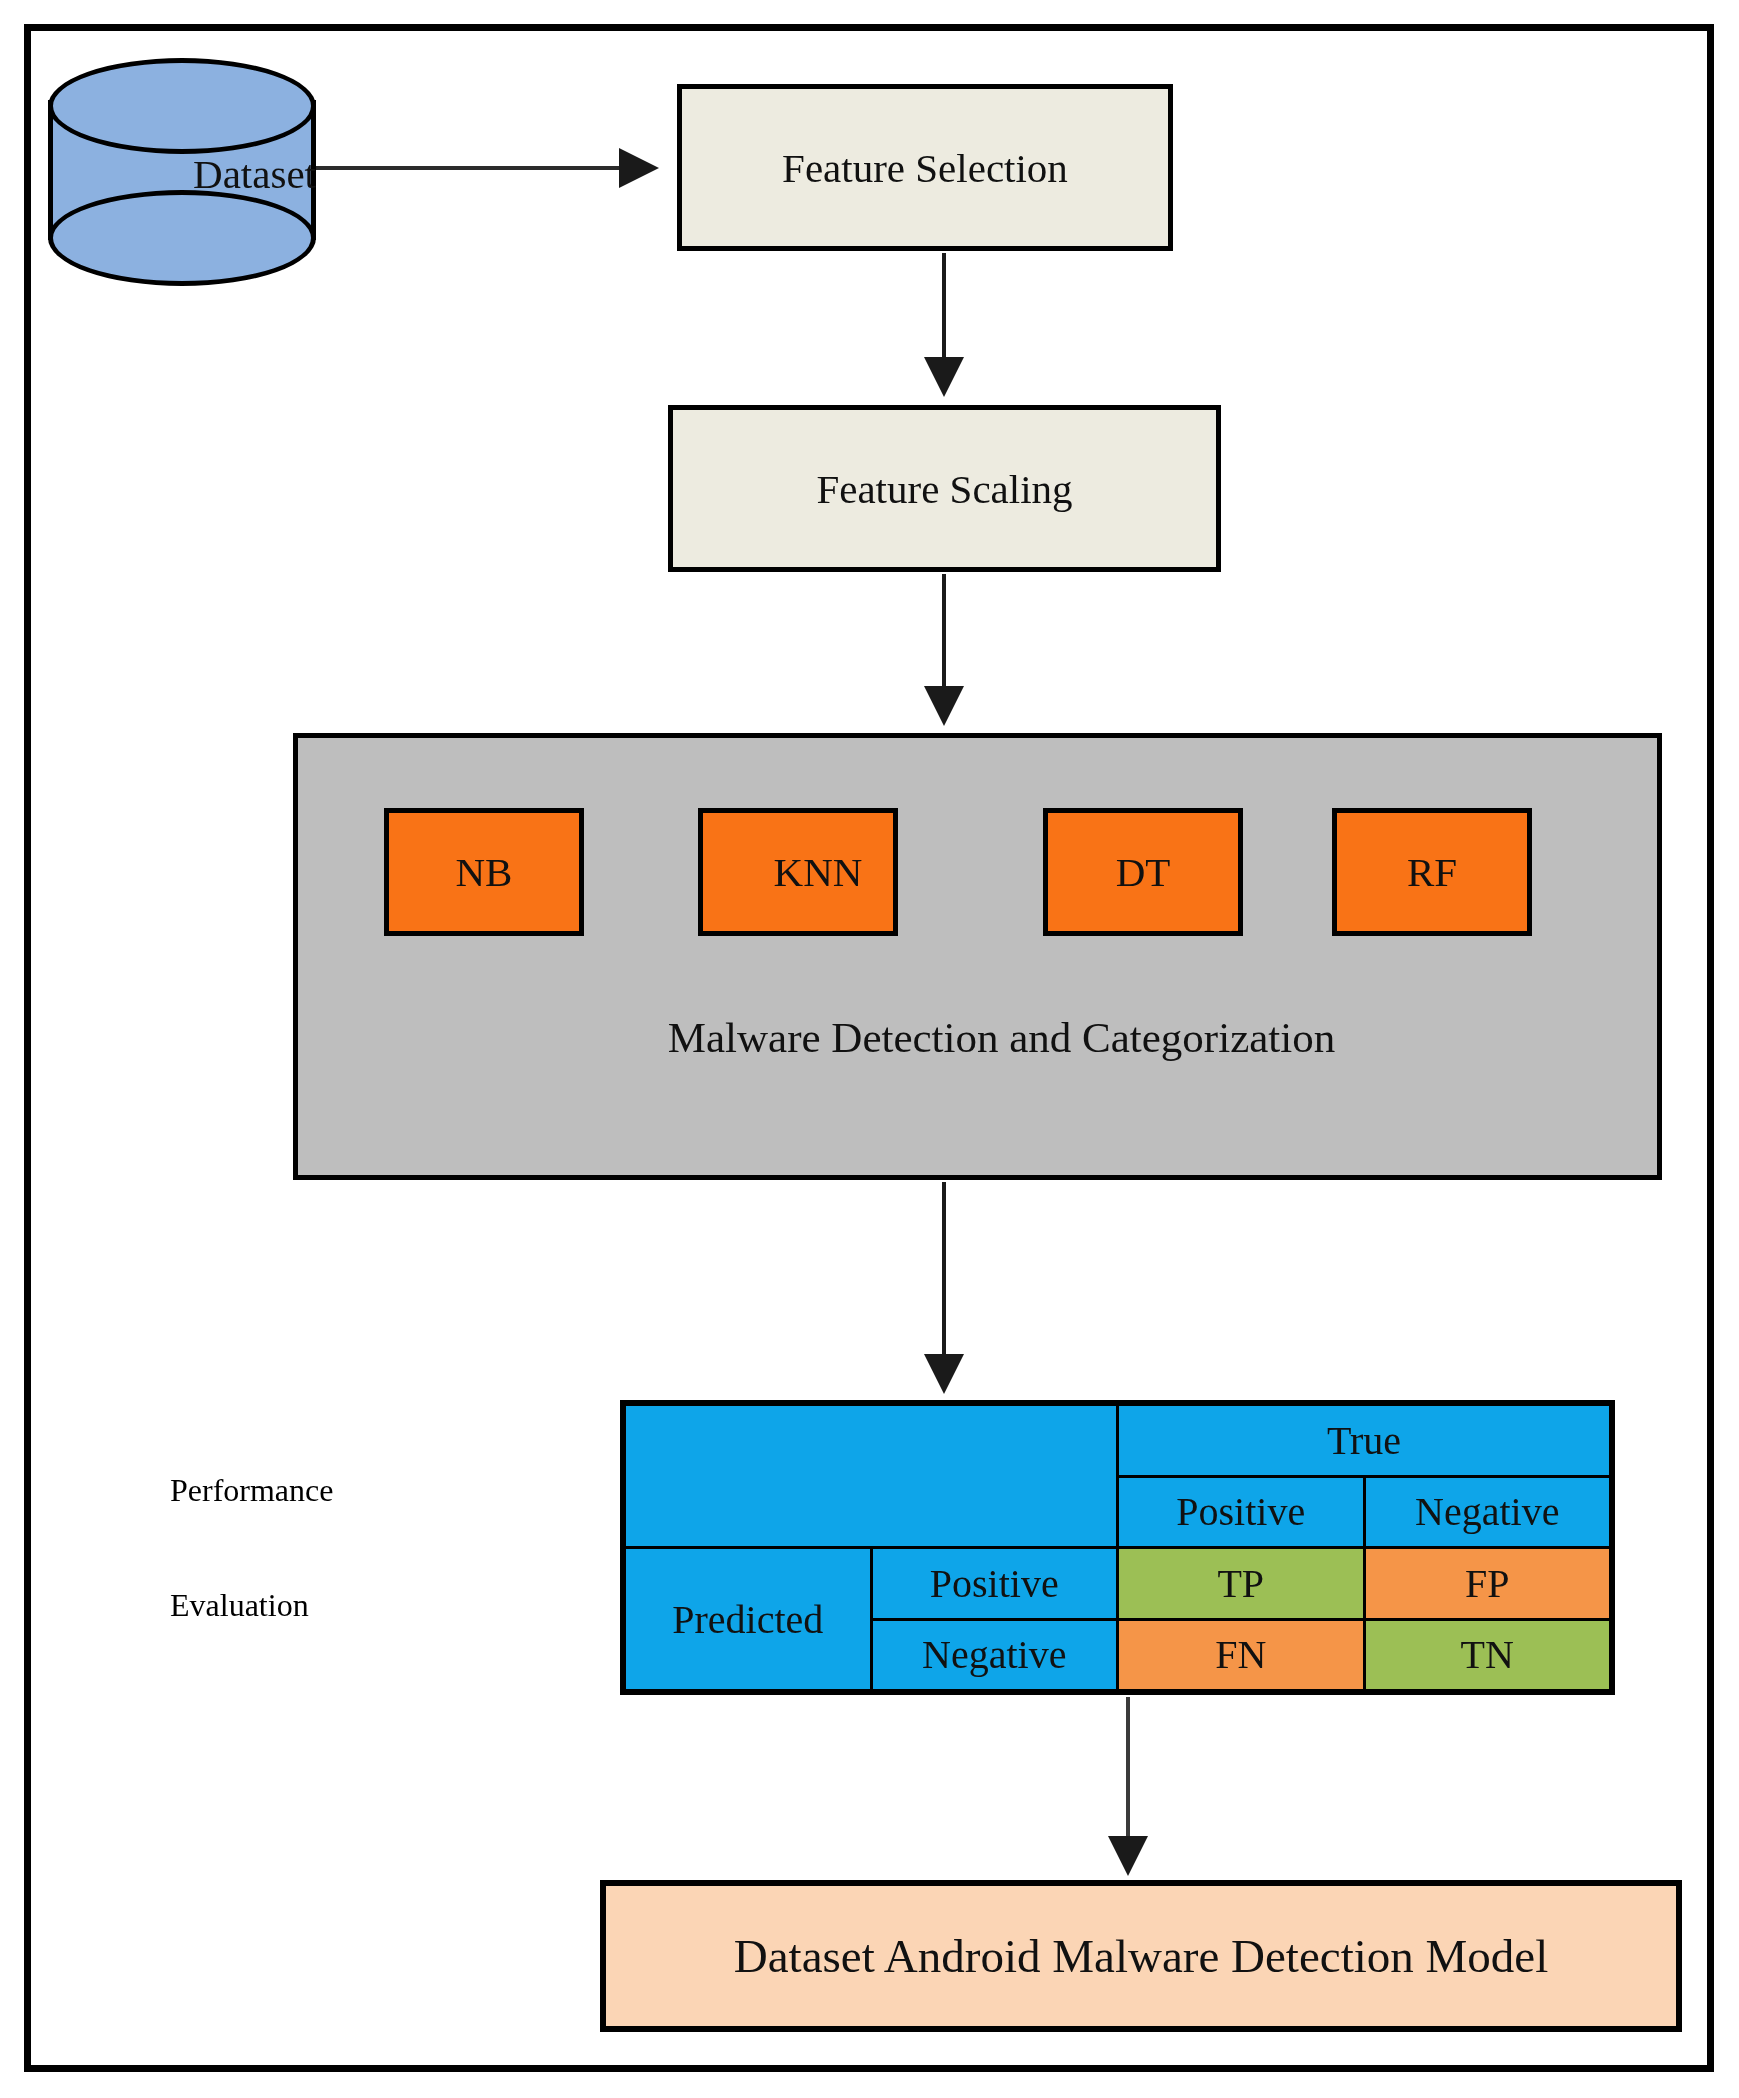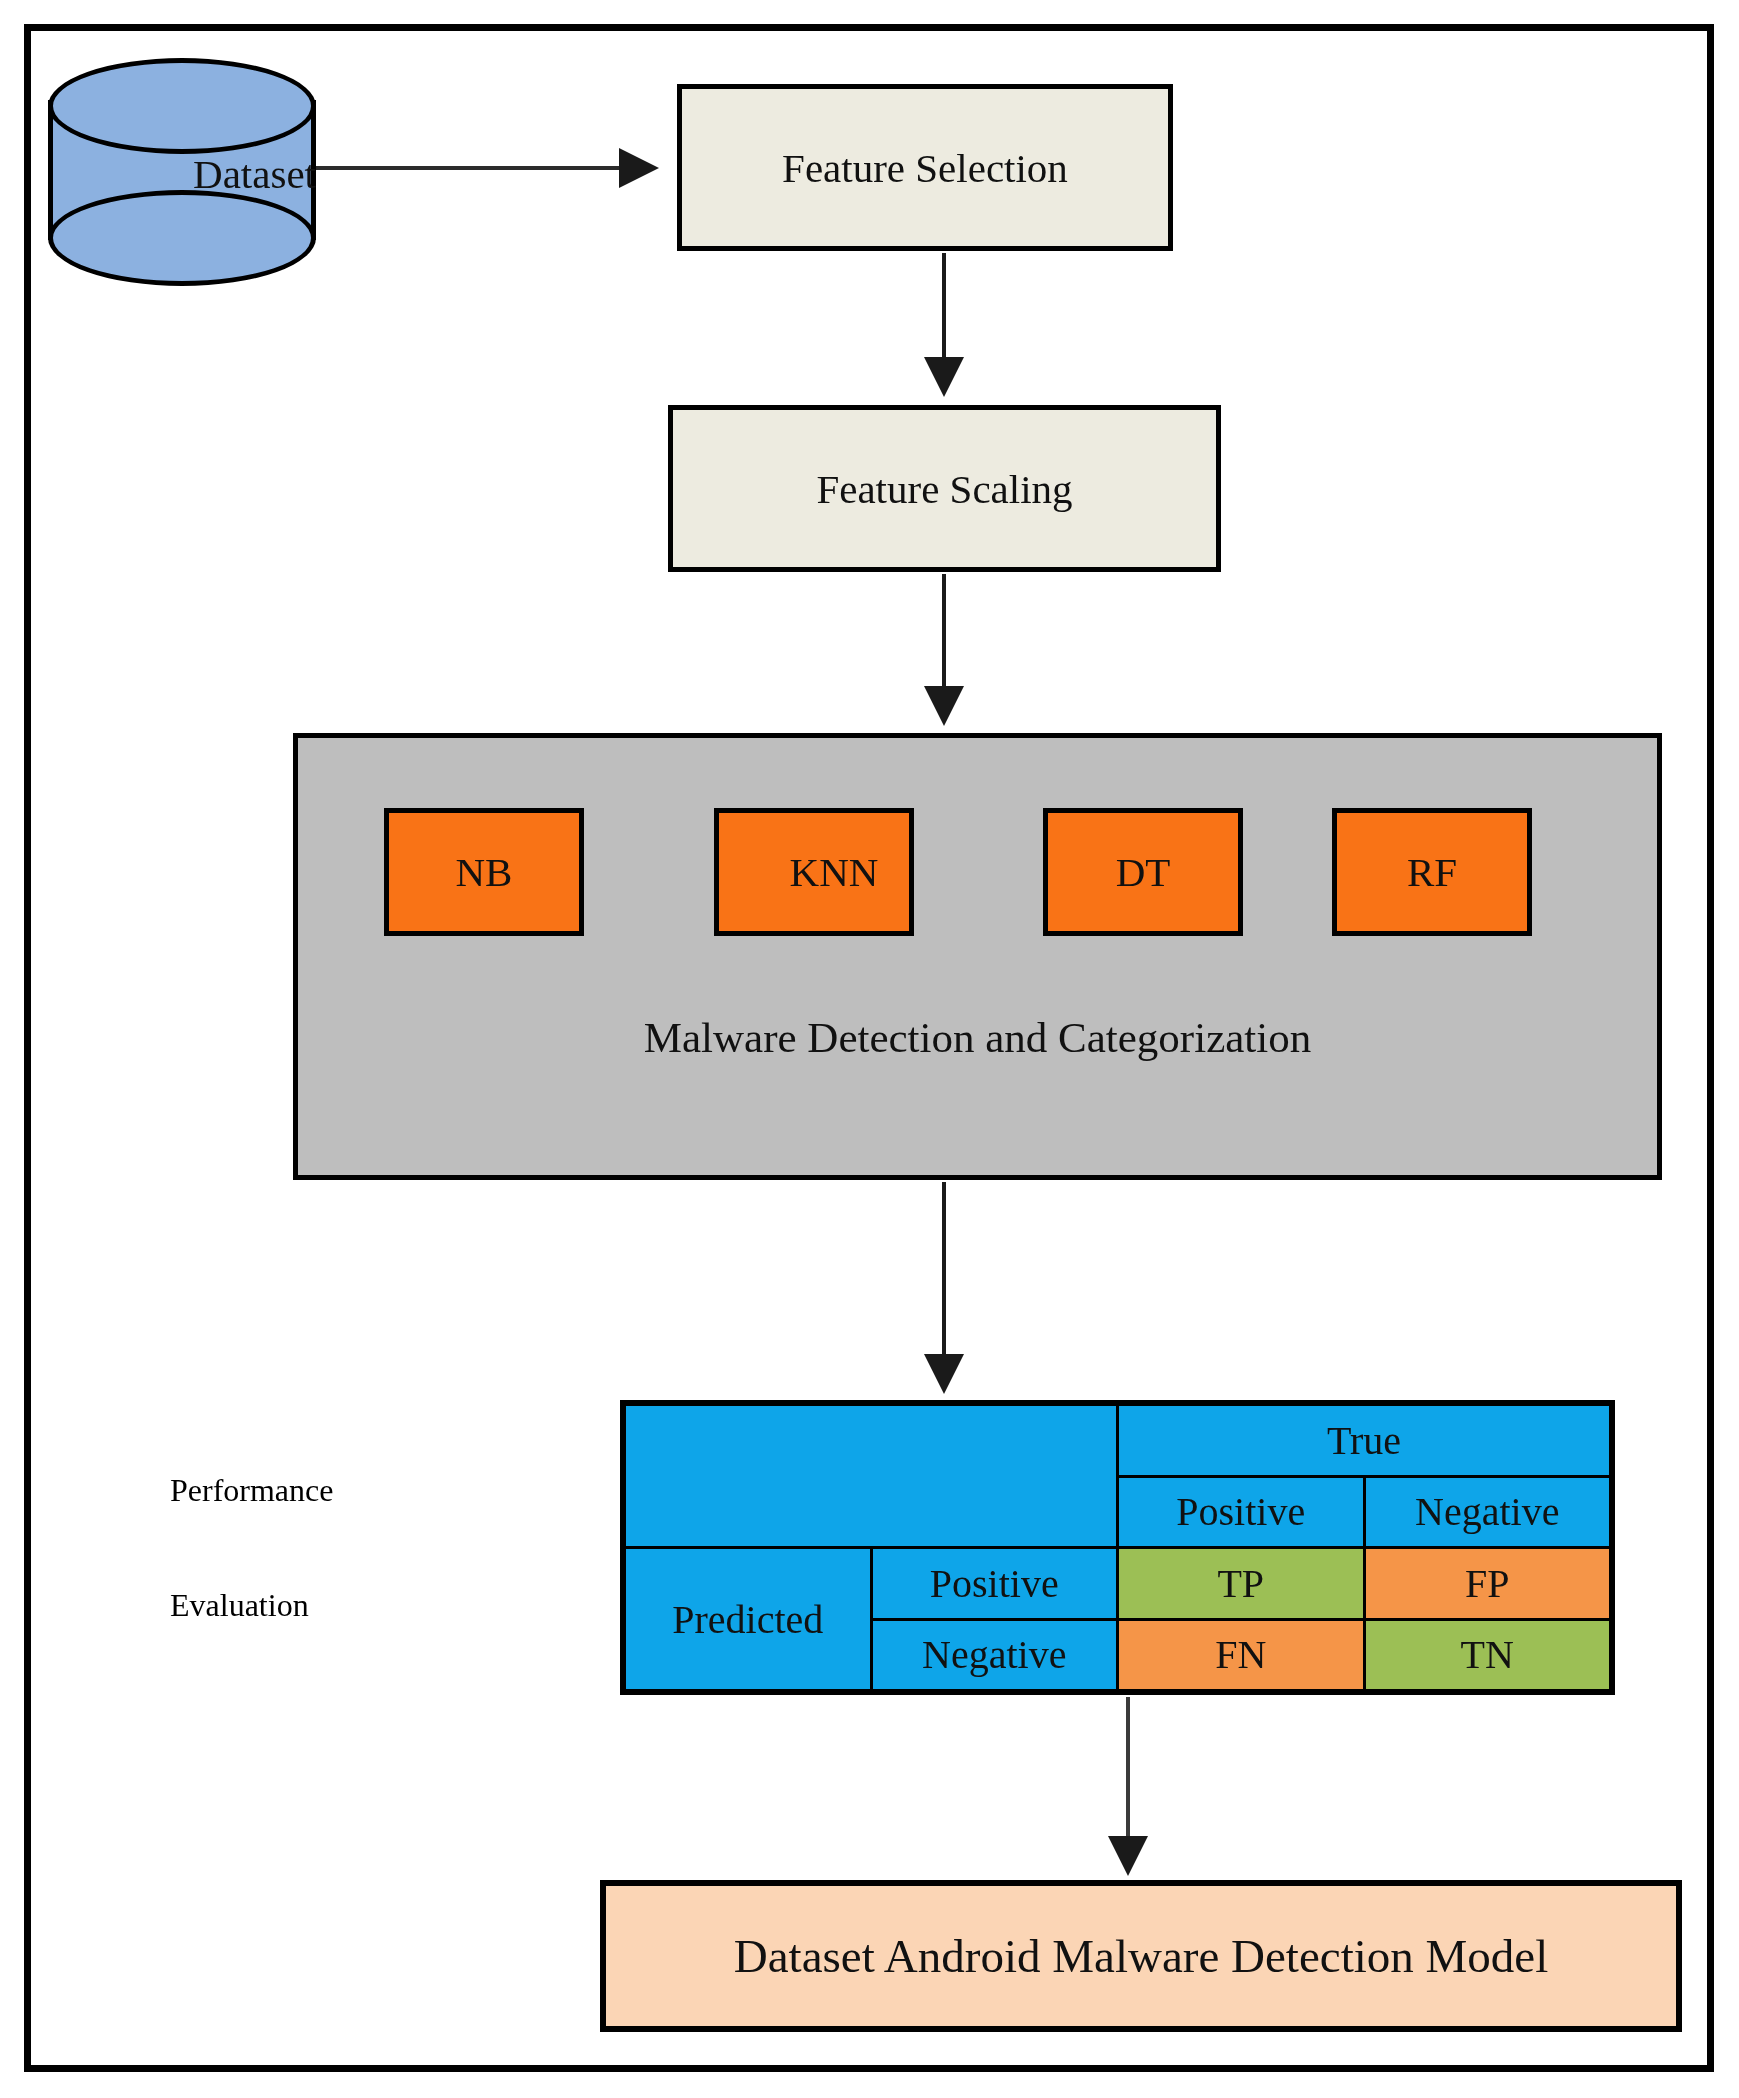--- a/index.html
+++ b/index.html
@@ -118,31 +118,32 @@
     background: #f97316;
     border: 5px solid #000;
     box-sizing: border-box;
     display: flex;
     align-items: center;
     justify-content: center;
     font-size: 41px;
     color: #111;
   }
   #clf-0 { left: 86px;  }
-  #clf-1 { left: 416px; padding-left: 40px; }
+  #clf-1 { left: 400px; padding-left: 40px; }
   #clf-2 { left: 745px; }
   #clf-3 { left: 1034px;}
   #gray-caption {
     position: absolute;
     left: 0;
     top: 275px;
     width: 100%;
     text-align: center;
     font-size: 43px;
     color: #111;
+    padding-left: 24px;
   }
 
   
   .arrow-svg {
     position: absolute;
     left: 0; top: 0;
     width: 1739px;
     height: 2098px;
     pointer-events: none;
   }

